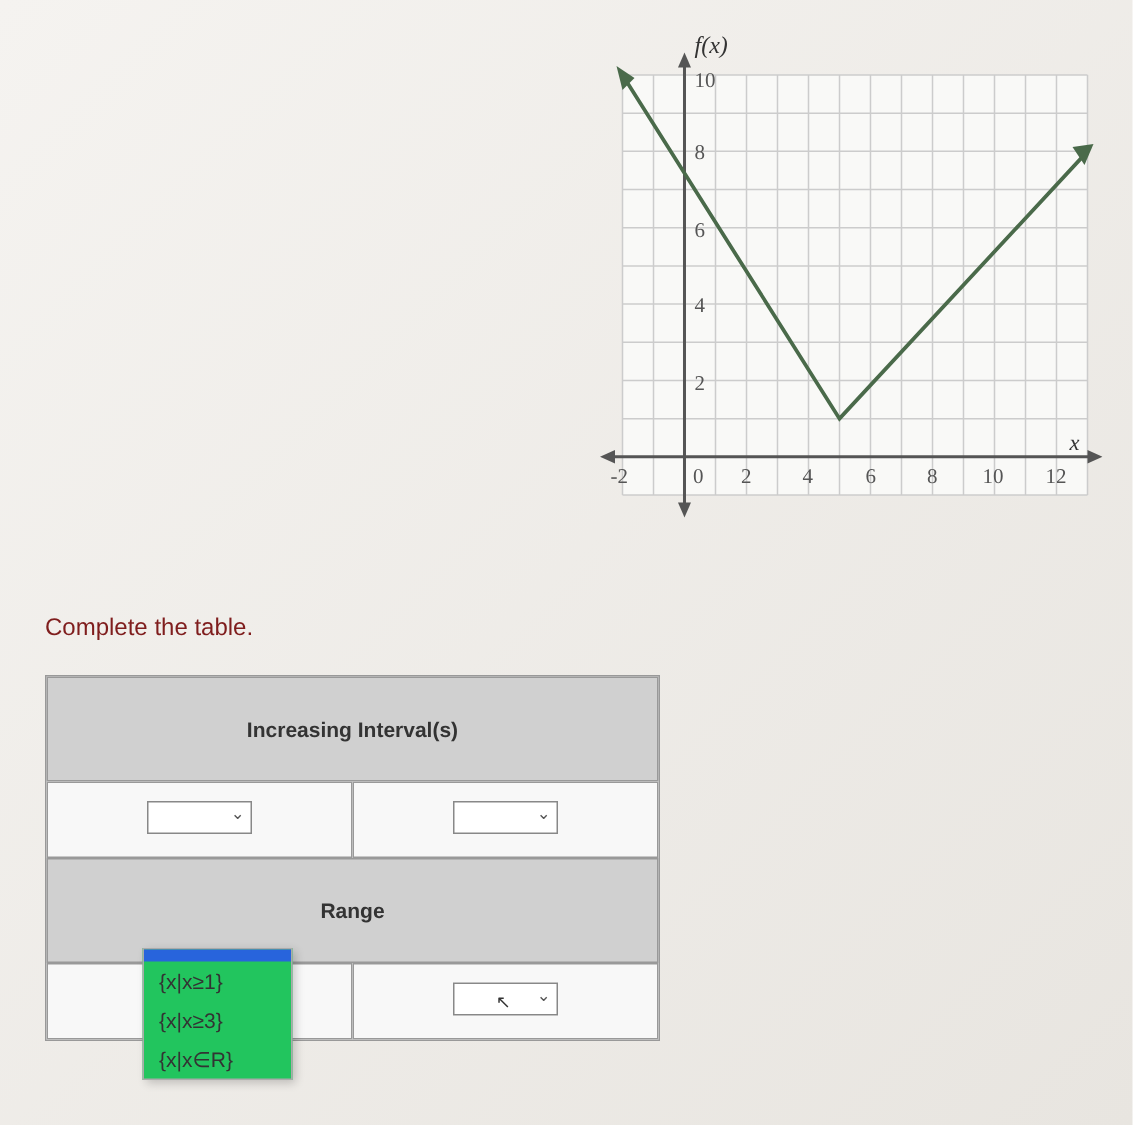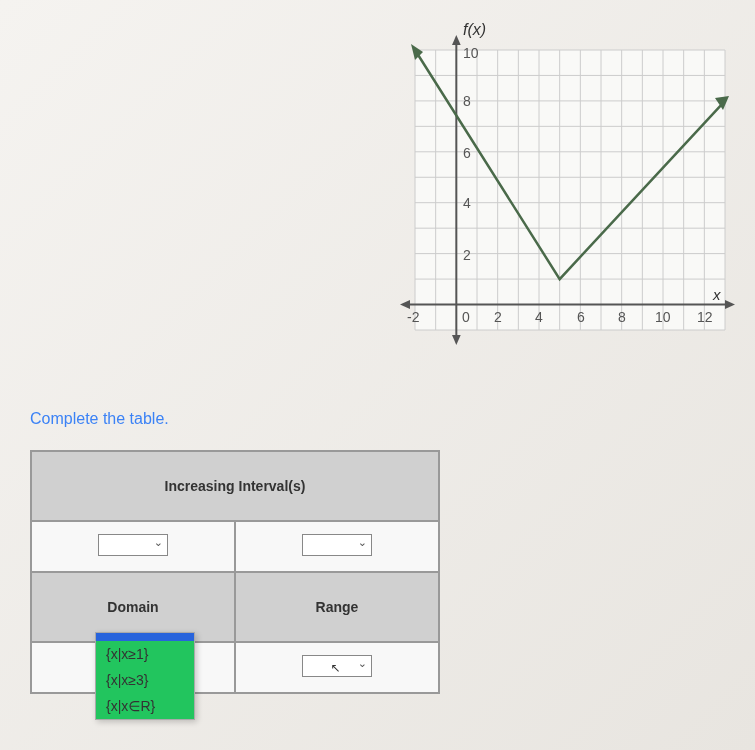--- a/index.html
+++ b/index.html
@@ -12,27 +12,28 @@
       height: 750px;
       position: relative;
       color: #333;
     }
     .chart-container {
       position: absolute;
       top: 20px;
       right: 20px;
       width: 370px;
       height: 350px;
+      font-family: Liberation Serif, serif;
     }
     .instruction {
       position: absolute;
       top: 410px;
       left: 30px;
       font-size: 16px;
-      color: #3b82f6;
+      color: #7f1d1d;
     }
     .table-container {
       position: absolute;
       top: 450px;
       left: 30px;
       width: 410px;
       border: 1px solid #999;
       background: #fff;
     }
     .table-row {
@@ -178,21 +179,20 @@
   </div>
   <div class="table-row">
     <div class="table-cell table-input">
       <span class="dropdown"></span>
     </div>
     <div class="table-cell table-input">
       <span class="dropdown"></span>
     </div>
   </div>
   <div class="table-row">
-    <div class="table-cell table-header">Domain</div>
     <div class="table-cell table-header">Range</div>
   </div>
   <div class="table-row">
     <div class="table-cell table-input">
       <span class="dropdown"></span>
     </div>
     <div class="table-cell table-input">
       <span class="dropdown"><span class="cursor-icon">↖</span></span>
     </div>
   </div>

